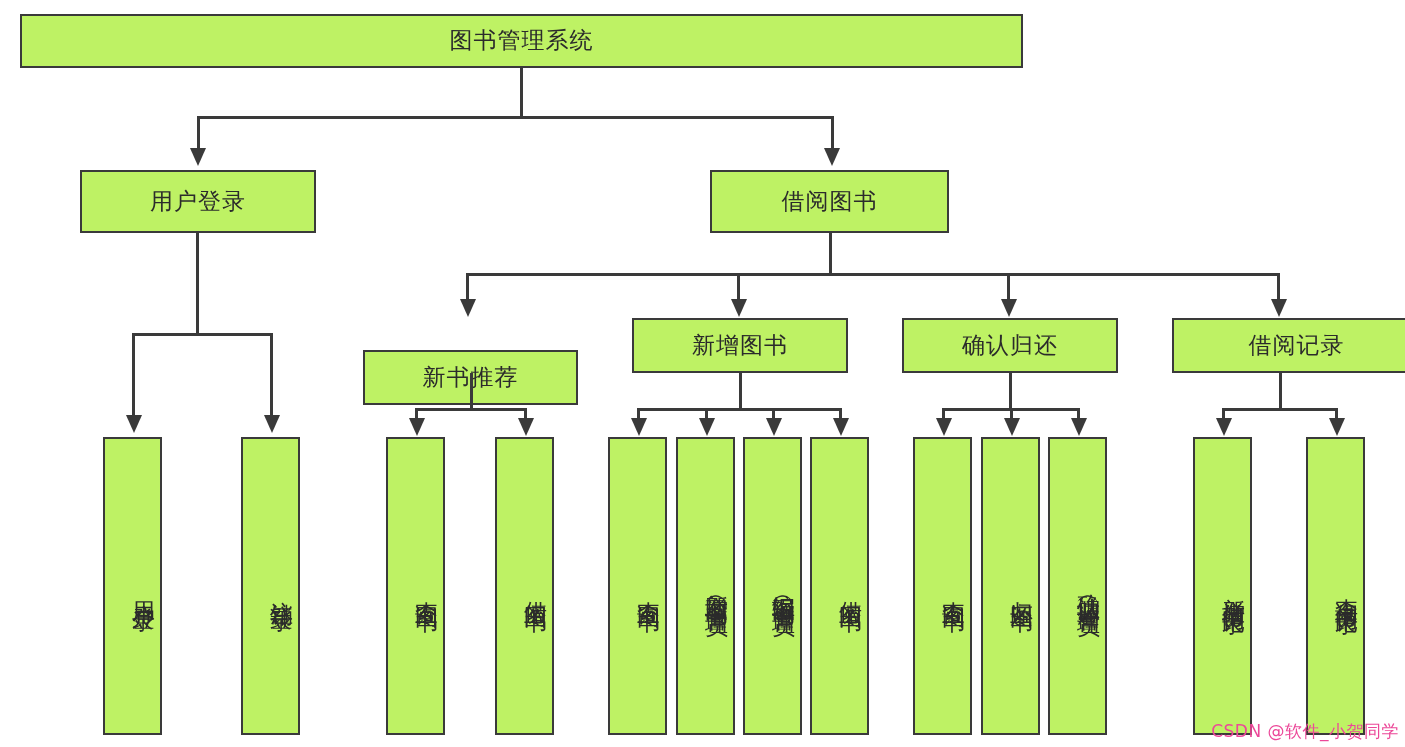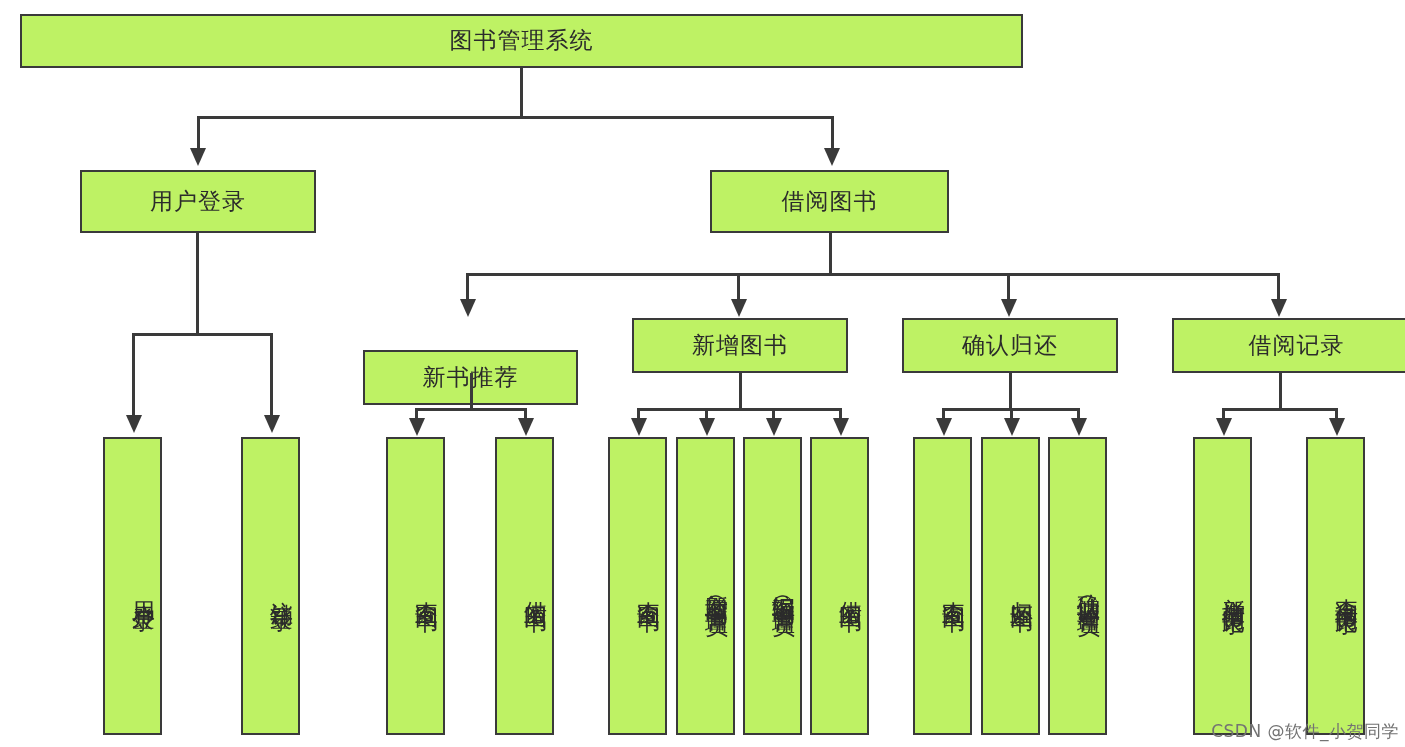--- a/index.html
+++ b/index.html
@@ -55,21 +55,21 @@
     height: 0;
     border-left: 8px solid transparent;
     border-right: 8px solid transparent;
     border-top: 18px solid #3a3a3a;
   }
   .watermark {
     position: absolute;
     right: 6px;
     bottom: 4px;
     font-size: 17px;
-    color: #737373;
+    color: #ec4899;
     letter-spacing: 0.5px;
     white-space: nowrap;
     font-family: "DejaVu Sans", "Liberation Sans", sans-serif;
   }
 </style>
 </head>
 <body>
 
 <div id="canvas">
 

